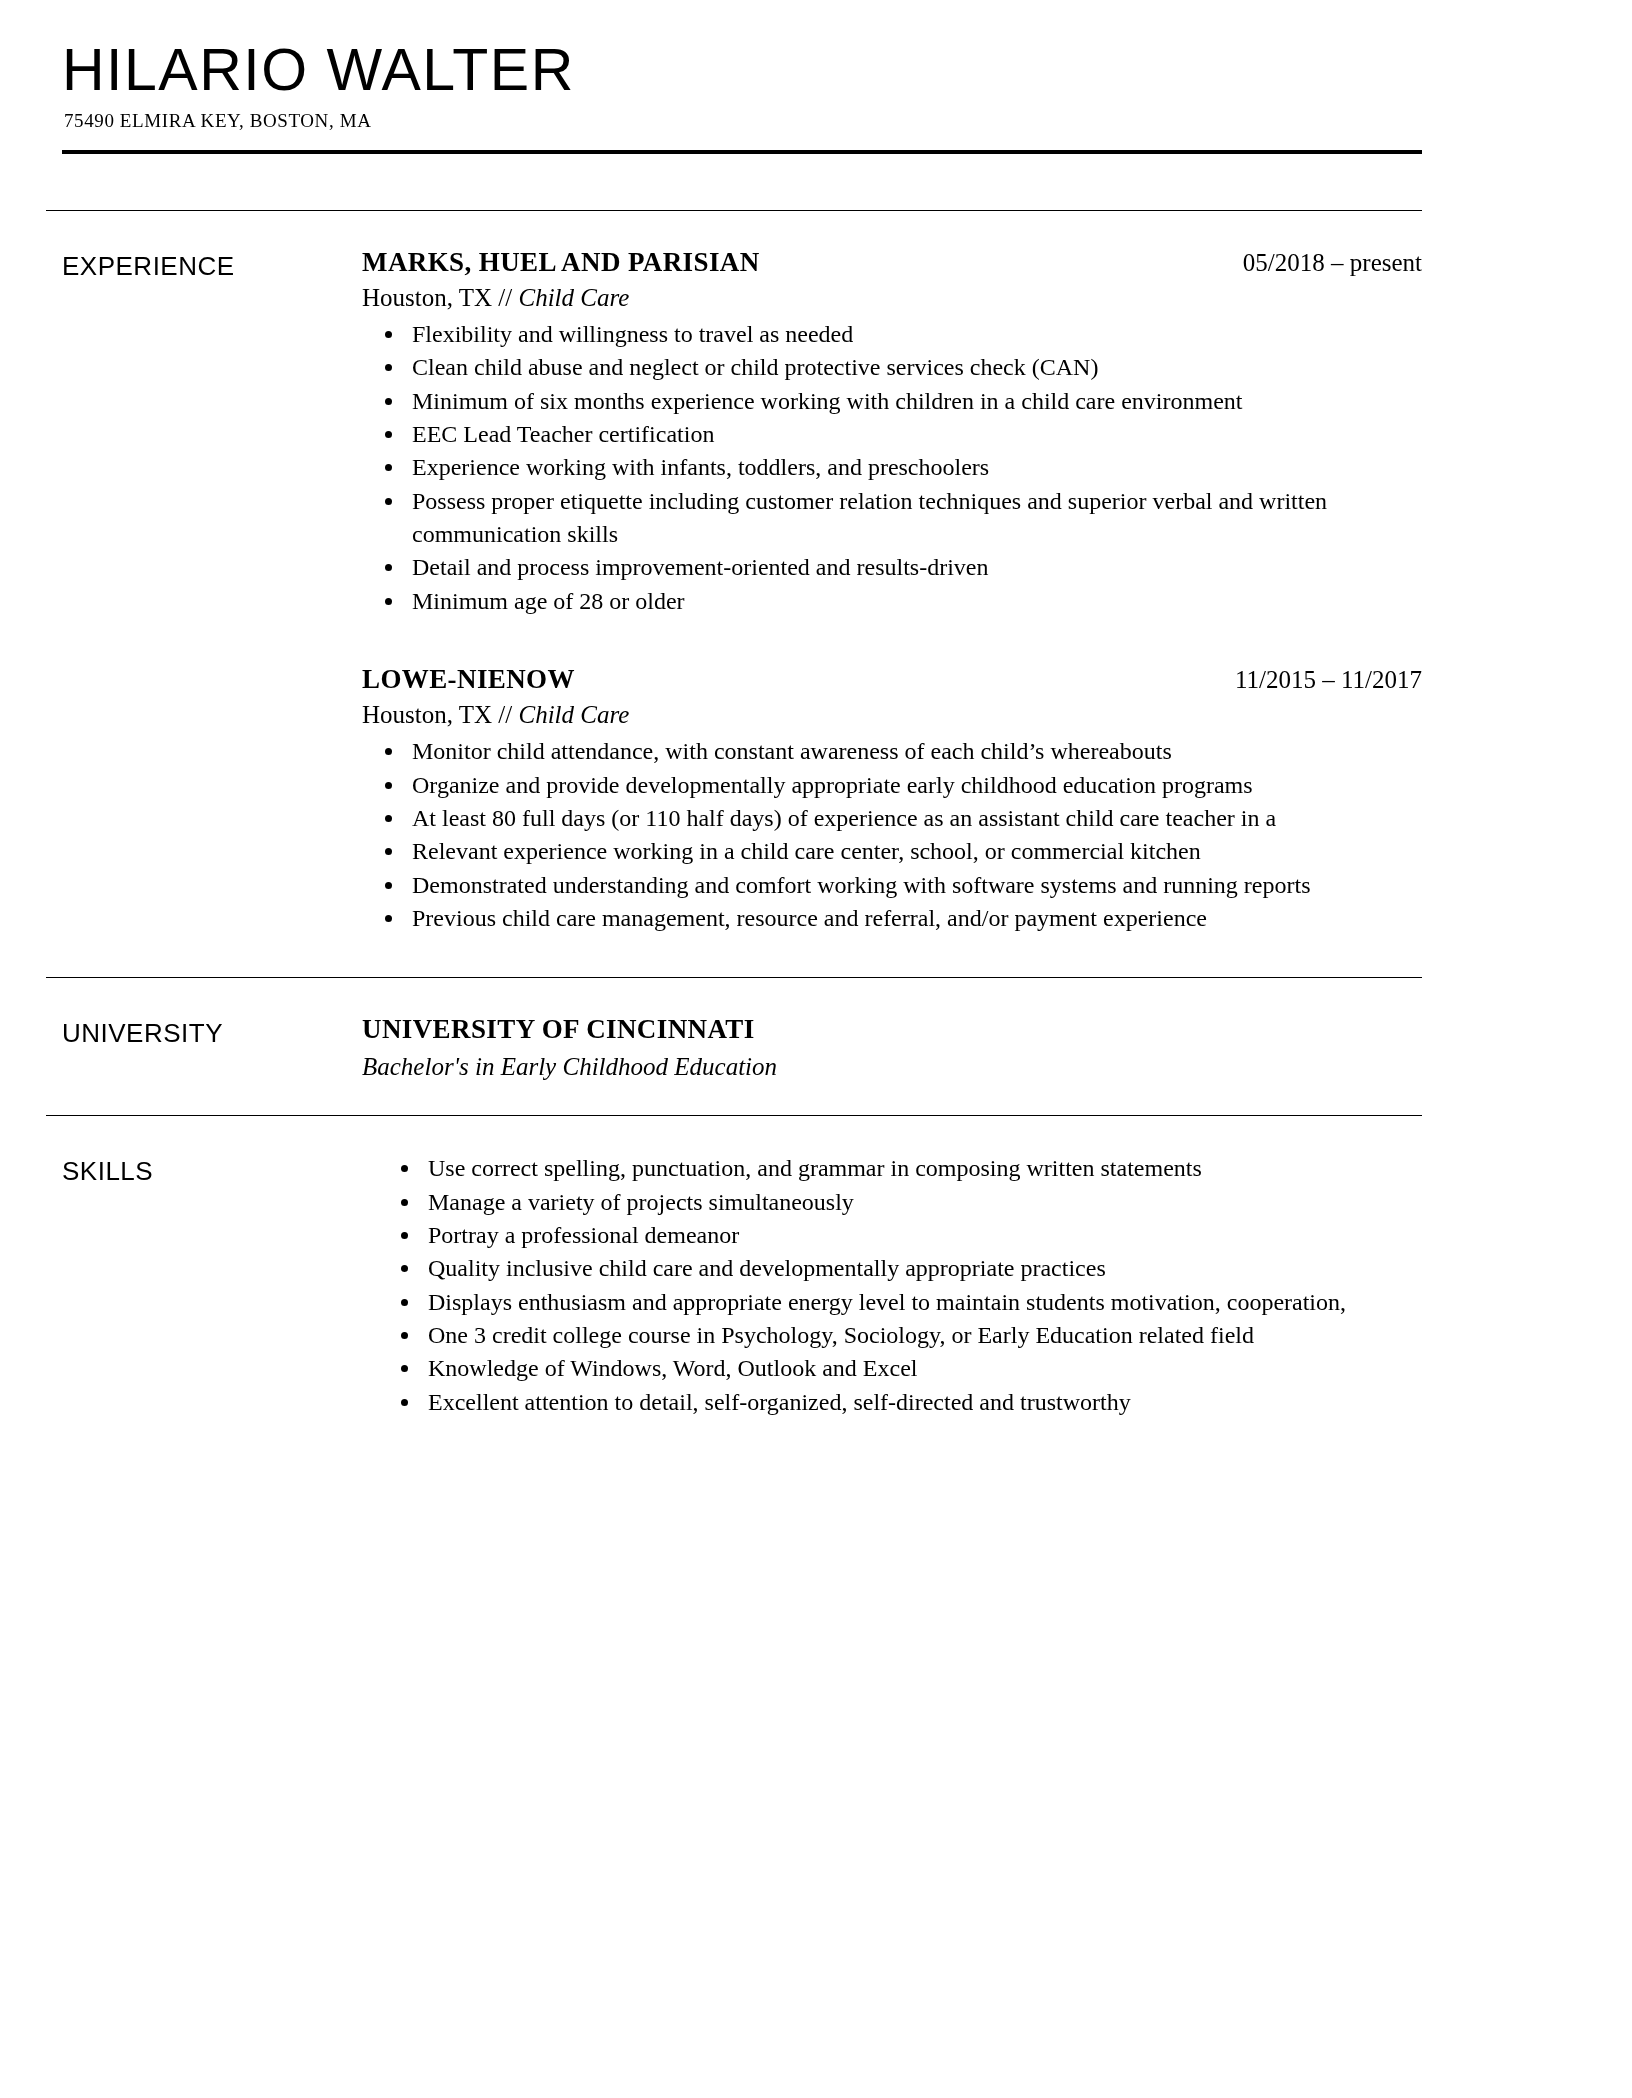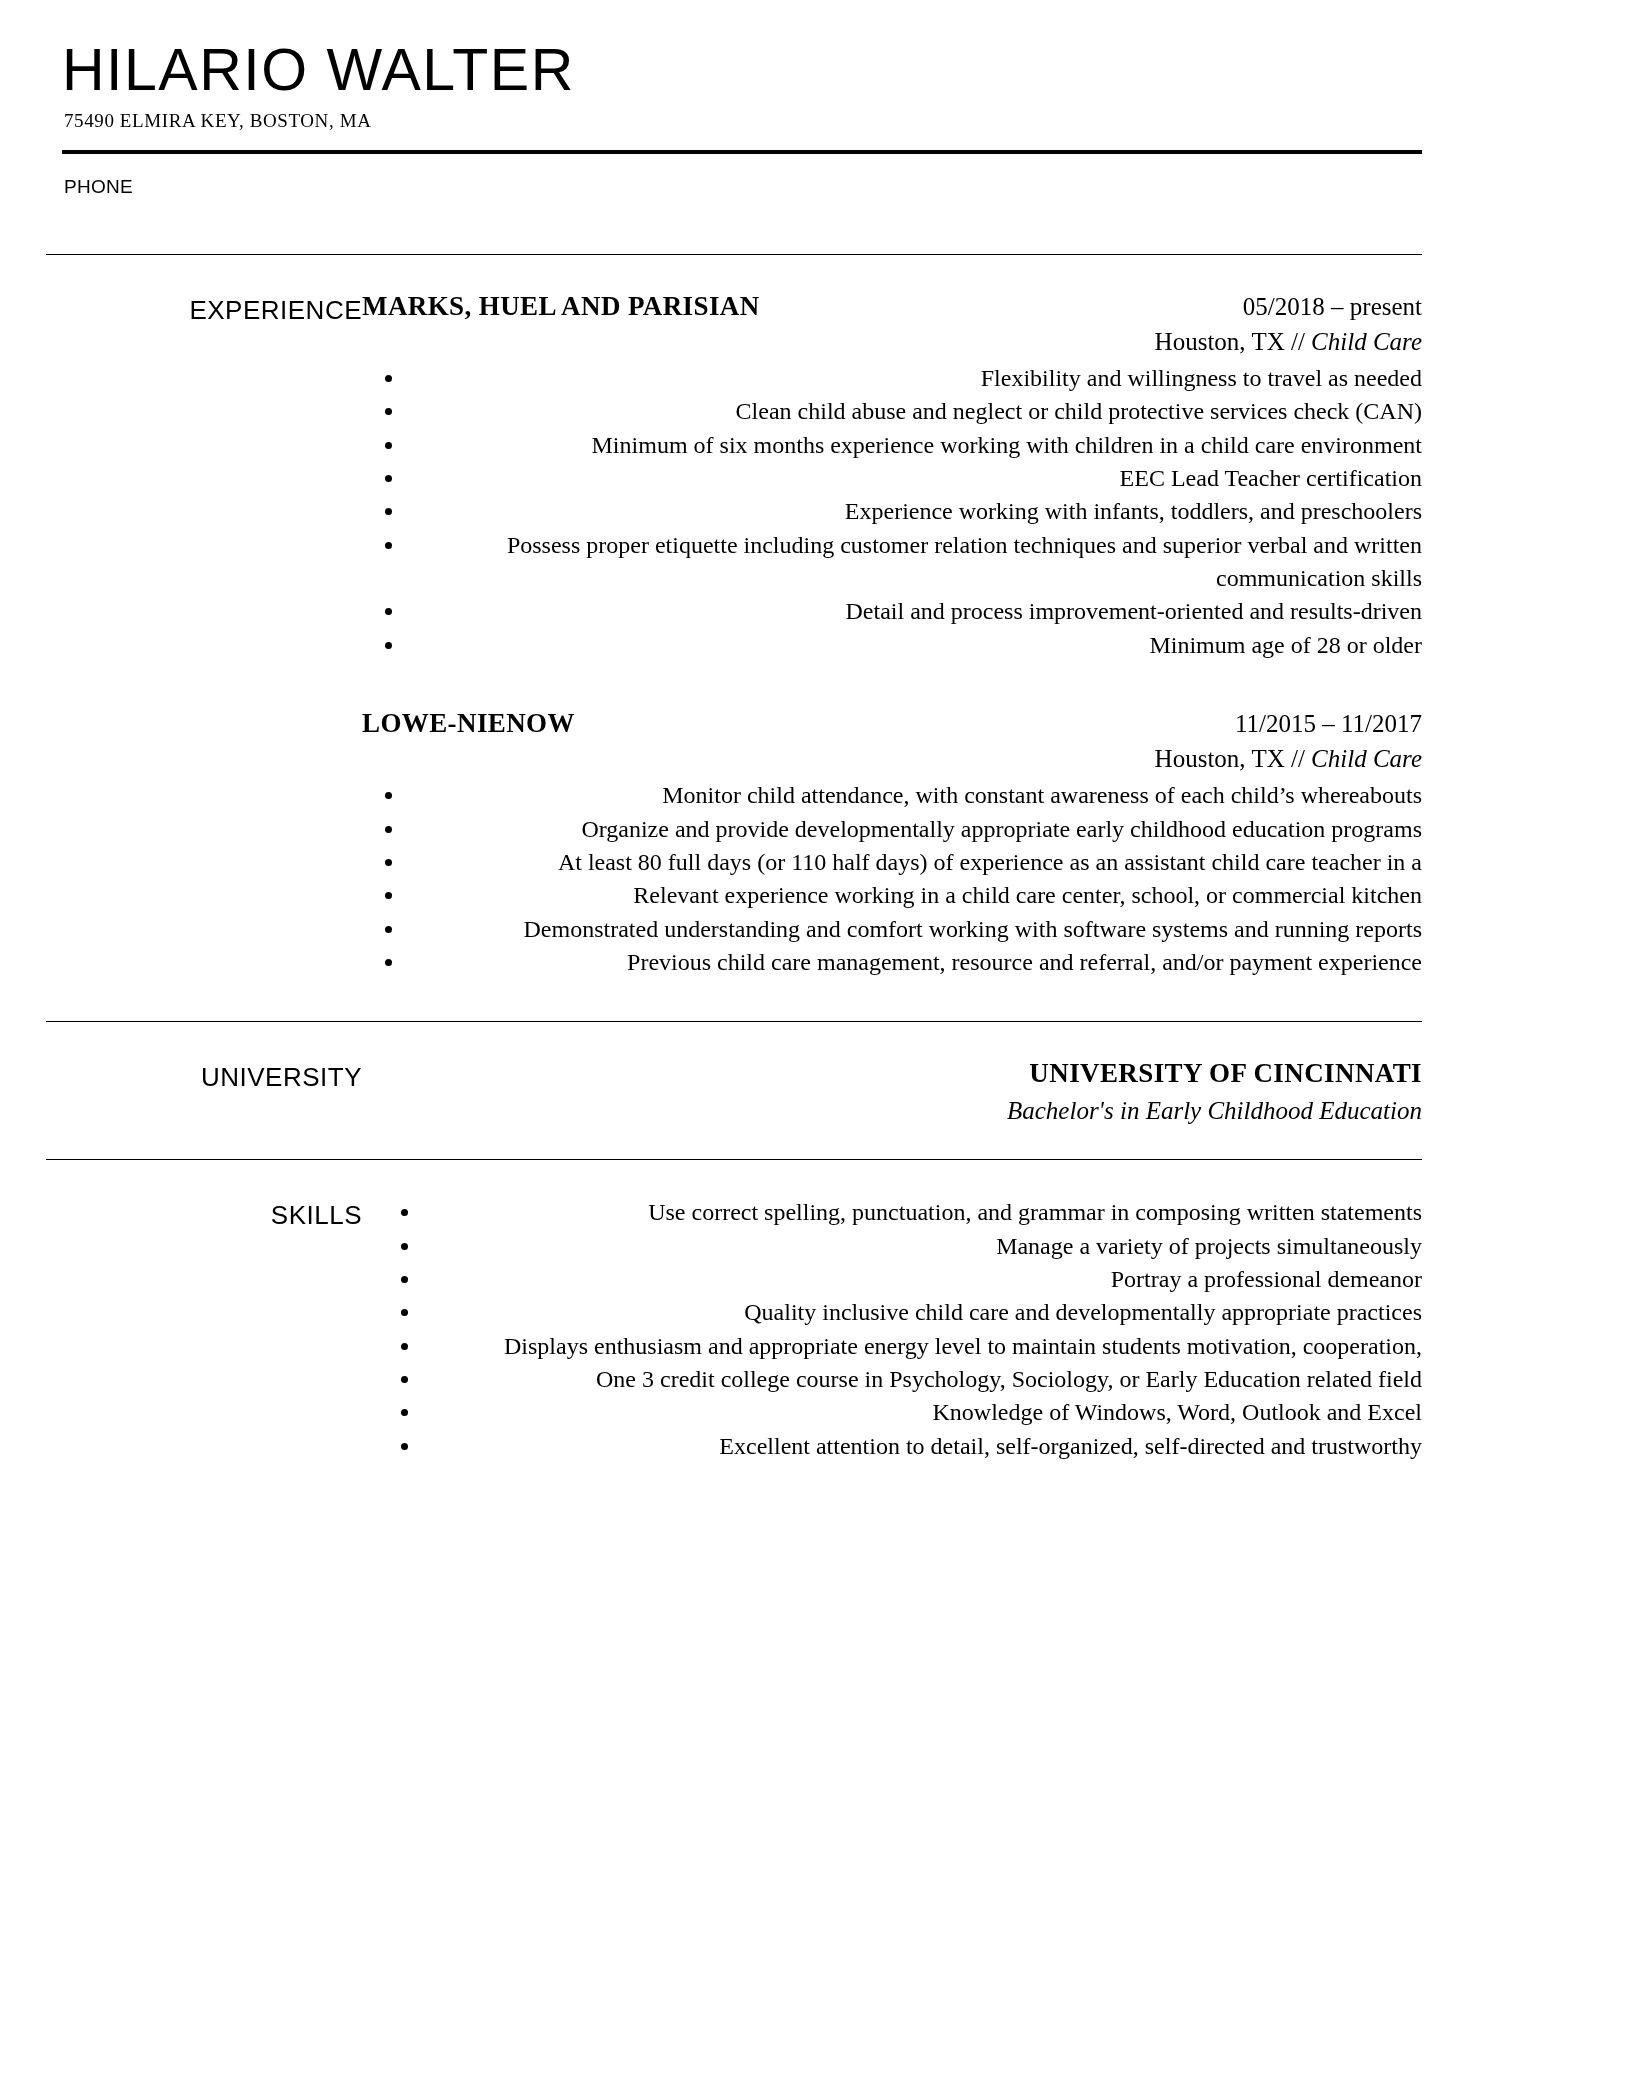--- a/index.html
+++ b/index.html
@@ -67,21 +67,20 @@
   .sep-inner {
     margin-left: -16px;
     margin-right: 0;
   }
 
   
   .section {
     display: flex;
     align-items: flex-start;
     padding-top: 36px;
-    text-align: right;
   }
   .section-label {
     flex: 0 0 300px;
     font-family: "Liberation Sans", sans-serif;
     font-size: 26px;
     letter-spacing: 0.5px;
     padding-top: 4px;
   }
   .section-body {
     flex: 1 1 auto;
@@ -151,21 +150,20 @@
 </head>
 <body>
 
 <div class="page">
 
   <h1 class="name">HILARIO WALTER</h1>
   <div class="address">75490 ELMIRA KEY, BOSTON, MA</div>
 
   <hr class="rule-thick">
 
-  <div class="contact-label">PHONE</div>
 
   <div class="sep-wrap">
     <hr class="rule-thin sep-inner">
   </div>
 
   <div class="section">
     <div class="section-label">EXPERIENCE</div>
     <div class="section-body">
 
       <div class="job">

